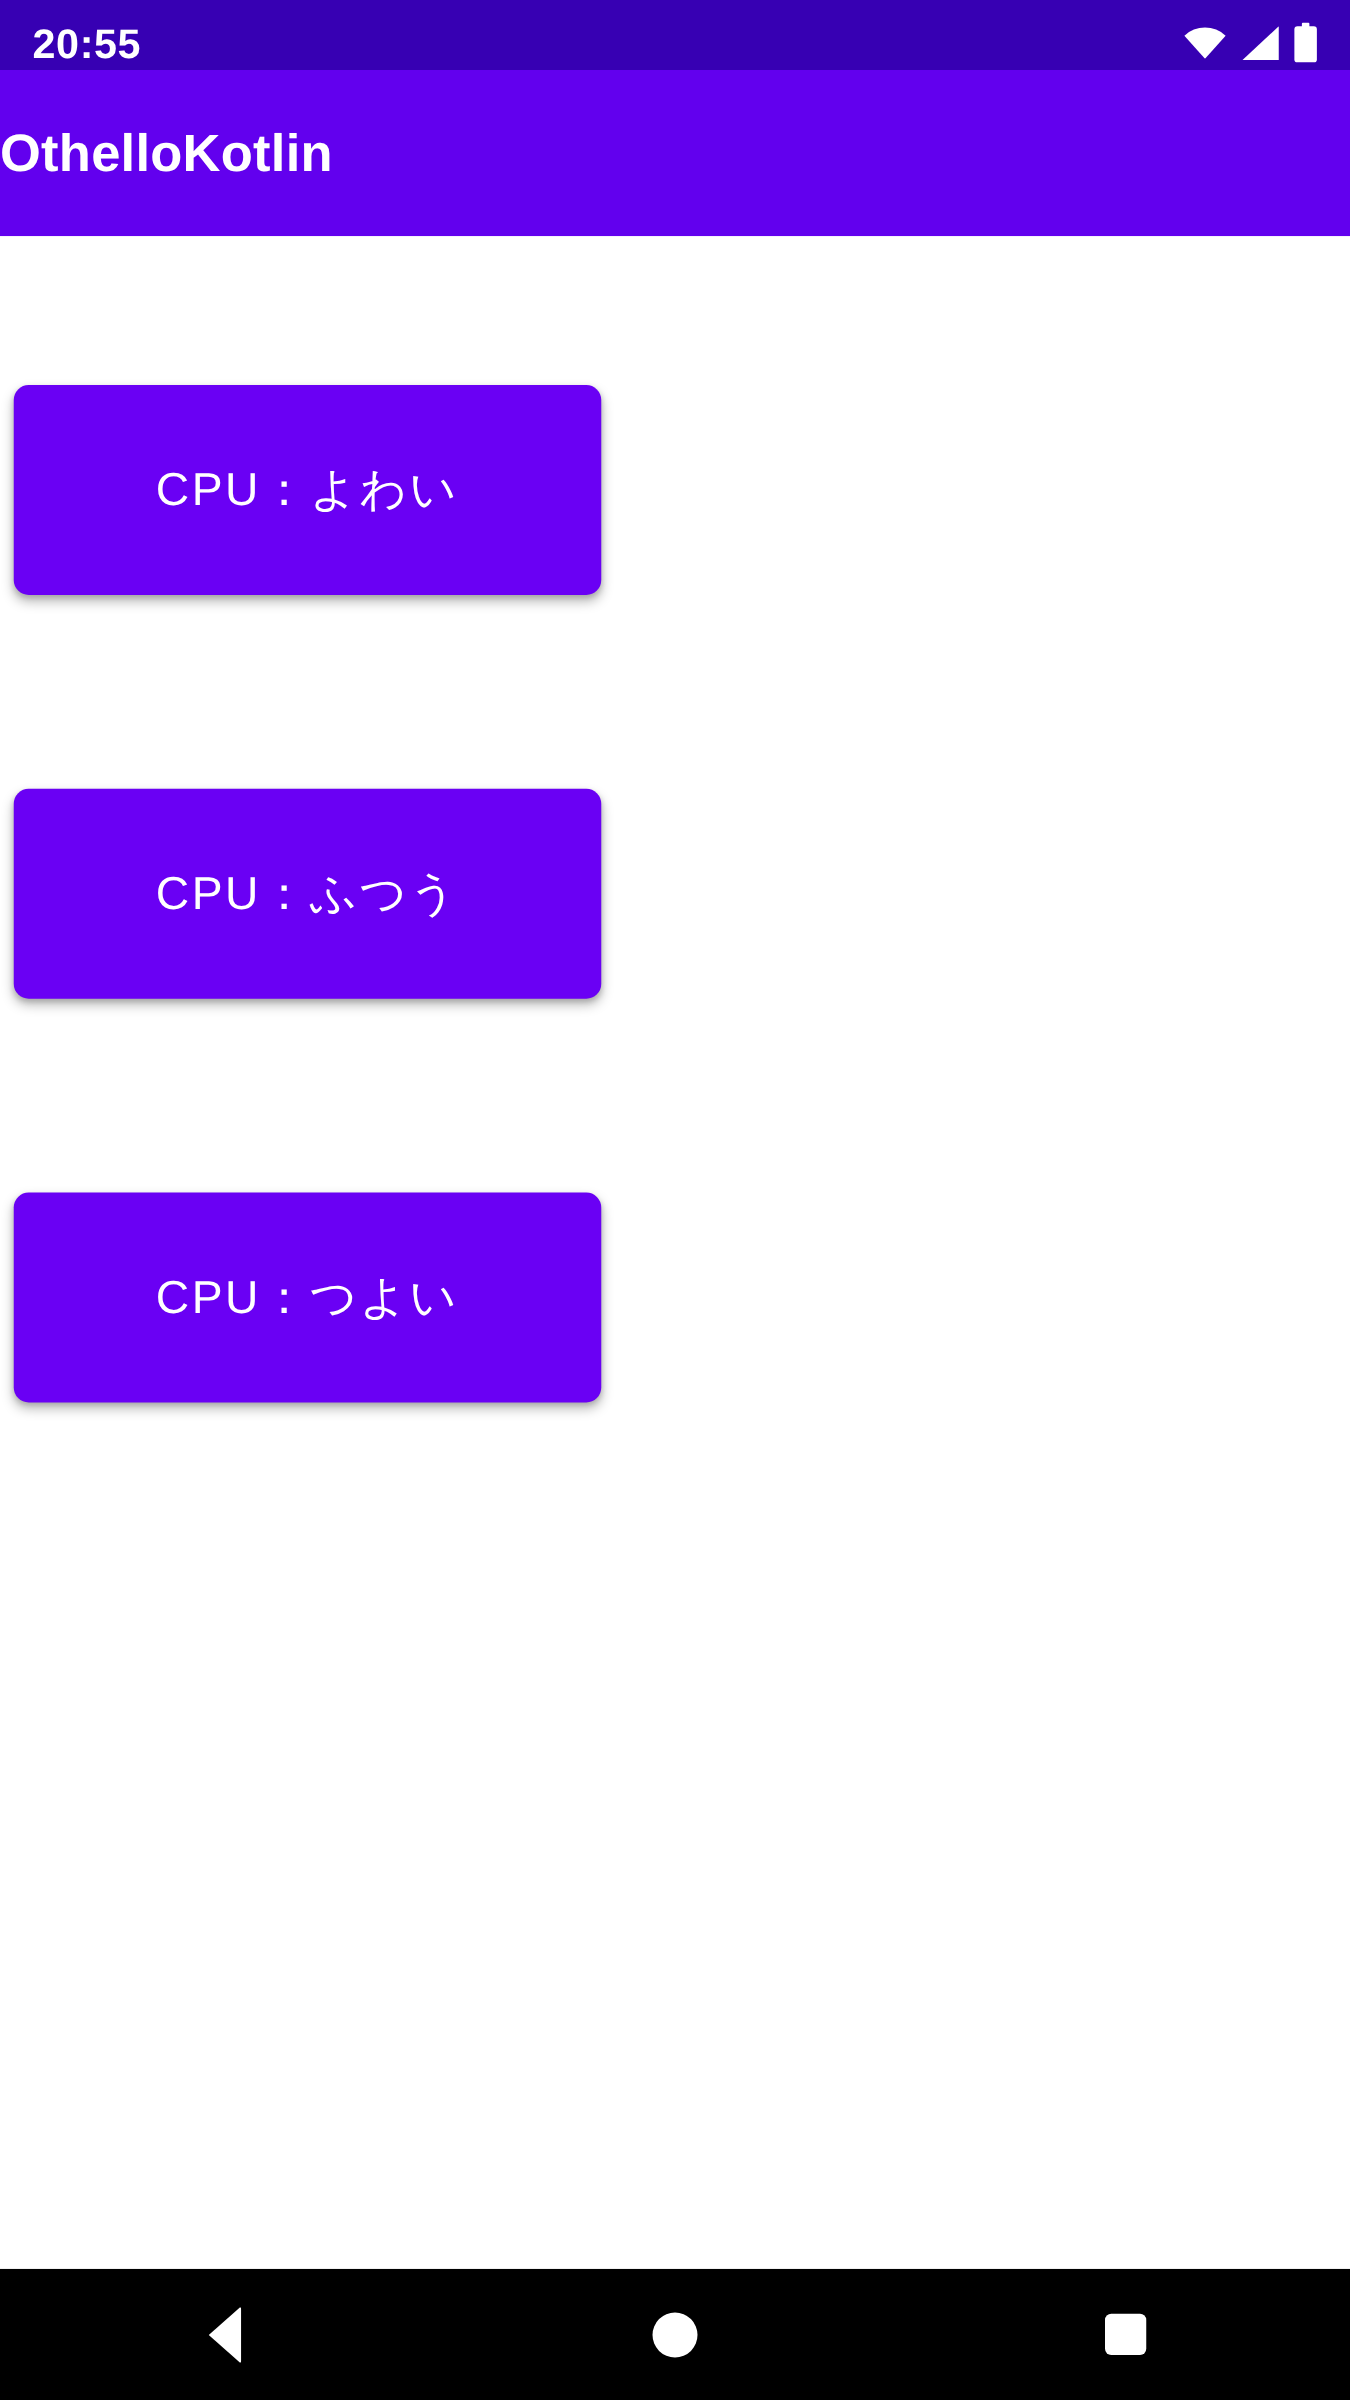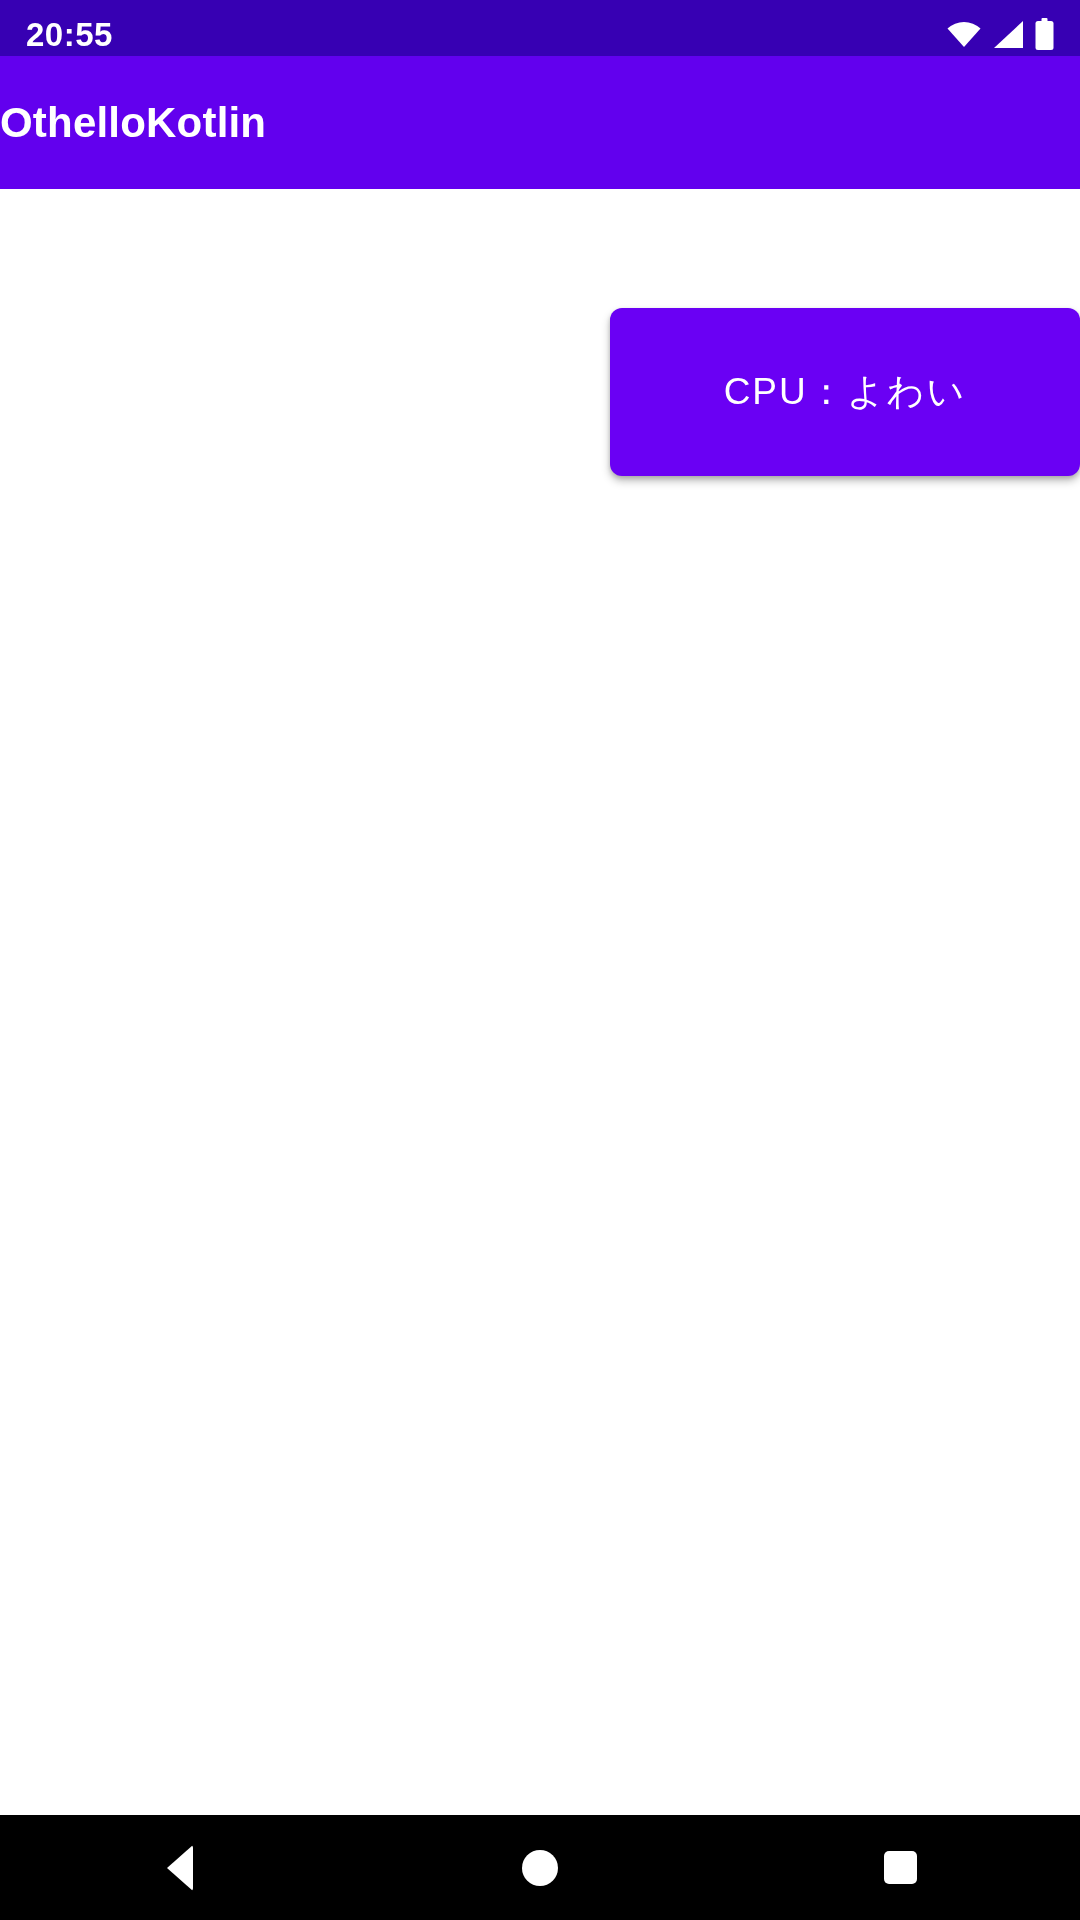--- a/index.html
+++ b/index.html
@@ -53,25 +53,25 @@
   }
 
   
   .content {
     flex:1 1 auto;
     position:relative;
     background:#ffffff;
   }
   .button-stack {
     position:absolute;
-    left:0; right:0;
+    left:11px; right:0;
     top:119px;
     display:flex;
     flex-direction:column;
-    align-items:flex-end;
+    align-items:flex-start;
     gap:44px;
   }
   .mode-button {
     width:470px;
     height:168px;
     background:#6a00f4;
     border:none;
     border-radius:12px;
     color:#ffffff;
     font-family:"Liberation Sans", sans-serif;
@@ -145,21 +145,23 @@
   </div>
 
   <div class="app-bar">
     <div class="app-bar-title">OthelloKotlin</div>
   </div>
 
   <div class="content">
     <div class="button-stack">
       <button class="mode-button">CPU：よわい</button>
       <div class="gap"></div>
+      <button class="mode-button">CPU：ふつう</button>
       <div class="gap"></div>
+      <button class="mode-button">CPU：つよい</button>
       <div class="gap"></div>
     </div>
   </div>
 
   <div class="nav-bar">
     <div class="nav-btn">
       <span class="nav-back"></span>
     </div>
     <div class="nav-btn">
       <span class="nav-home"></span>

